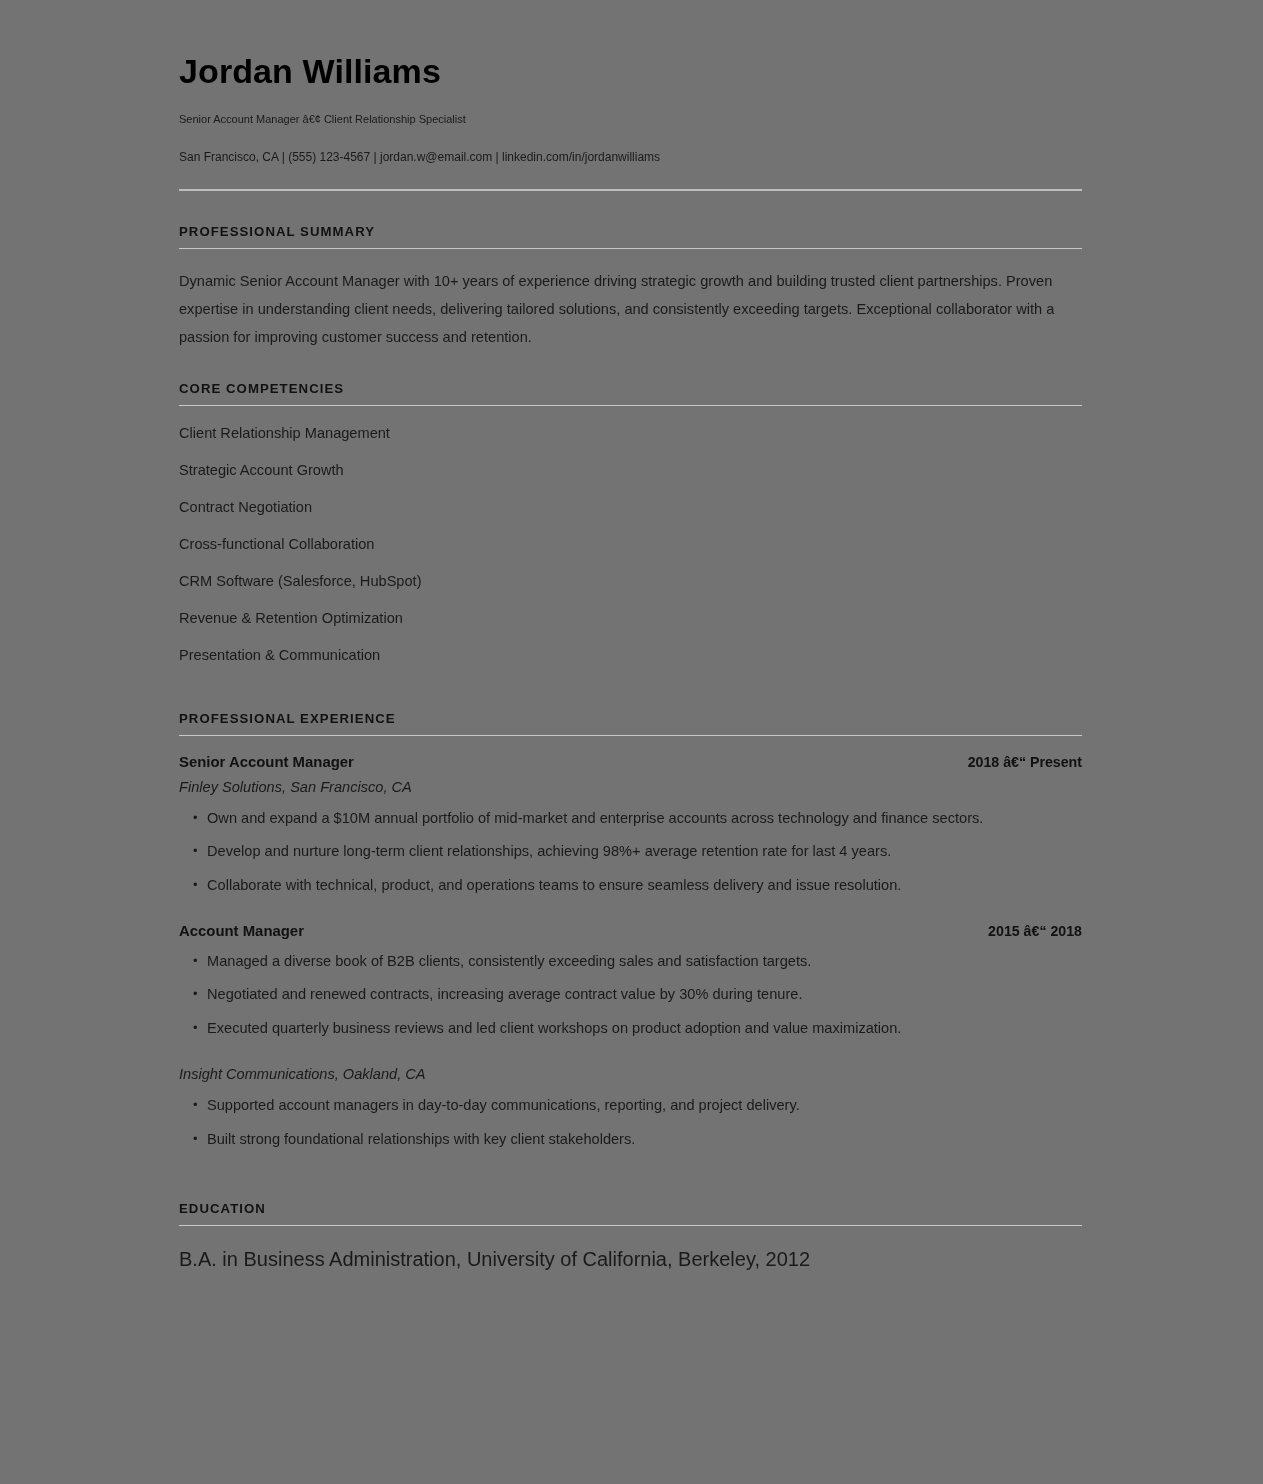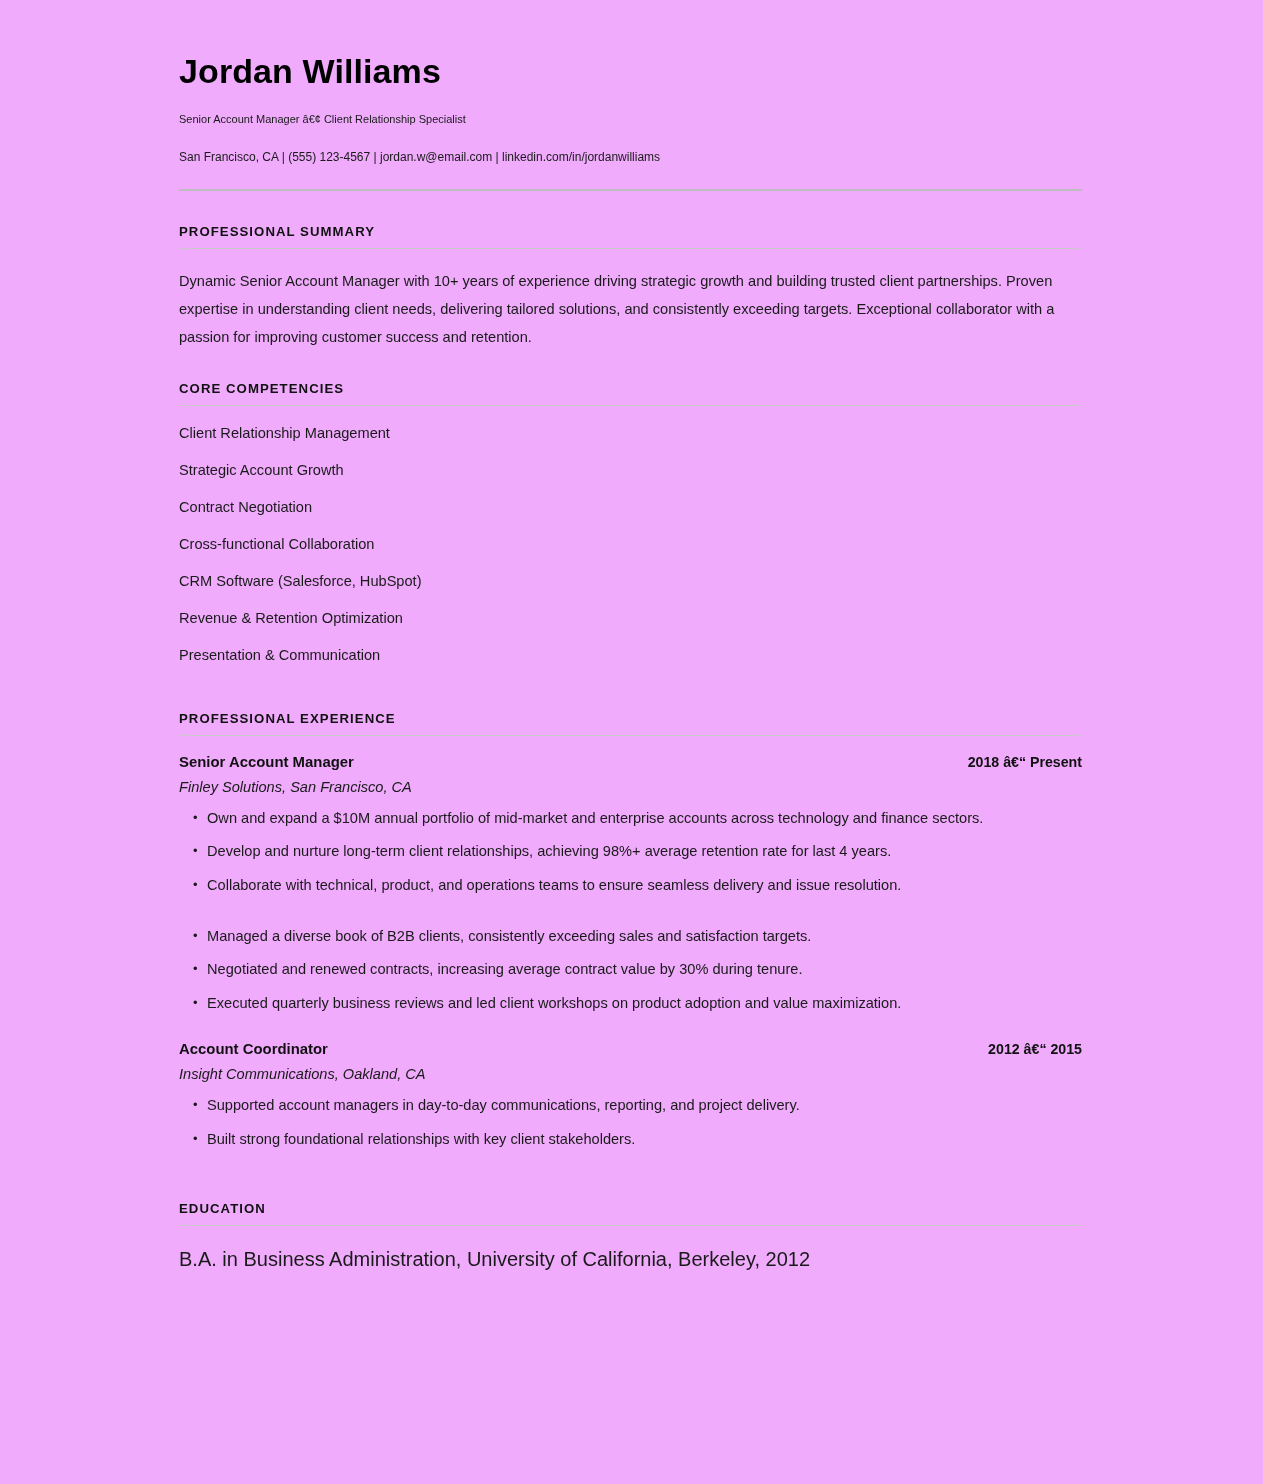--- a/index.html
+++ b/index.html
@@ -12,21 +12,21 @@
     min-height: 1484px;
     font-family: "Liberation Sans", sans-serif;
     color: #1a1a1a;
     -webkit-font-smoothing: antialiased;
   }
   .page {
     width: 1263px;
     min-height: 1484px;
     box-sizing: border-box;
     padding: 52px 181px 40px 179px;
-    background: #f0abfc;
+    background: #737373;
   }
   .name {
     font-size: 34px;
     font-weight: bold;
     letter-spacing: 0.1px;
     line-height: 1.12;
     margin: 0 0 22px 0;
     color: #000000;
   }
   .tagline {
@@ -182,32 +182,32 @@
       </div>
       <div class="job-company">Finley Solutions, San Francisco, CA</div>
       <ul class="bullets">
         <li>Own and expand a $10M annual portfolio of mid-market and enterprise accounts across technology and finance sectors.</li>
         <li>Develop and nurture long-term client relationships, achieving 98%+ average retention rate for last 4 years.</li>
         <li>Collaborate with technical, product, and operations teams to ensure seamless delivery and issue resolution.</li>
       </ul>
     </div>
 
     <div class="job">
+      <div class="job-head">
+        <span class="job-title">Account Manager</span>
+        <span class="job-dates">2015 â€“ 2018</span>
+      </div>
       <ul class="bullets">
         <li>Managed a diverse book of B2B clients, consistently exceeding sales and satisfaction targets.</li>
         <li>Negotiated and renewed contracts, increasing average contract value by 30% during tenure.</li>
         <li>Executed quarterly business reviews and led client workshops on product adoption and value maximization.</li>
       </ul>
     </div>
 
     <div class="job last">
-      <div class="job-head">
-        <span class="job-title">Account Coordinator</span>
-        <span class="job-dates">2012 â€“ 2015</span>
-      </div>
       <div class="job-company">Insight Communications, Oakland, CA</div>
       <ul class="bullets">
         <li>Supported account managers in day-to-day communications, reporting, and project delivery.</li>
         <li>Built strong foundational relationships with key client stakeholders.</li>
       </ul>
     </div>
   </div>
 
   <div class="spacer-lg"></div>
 

